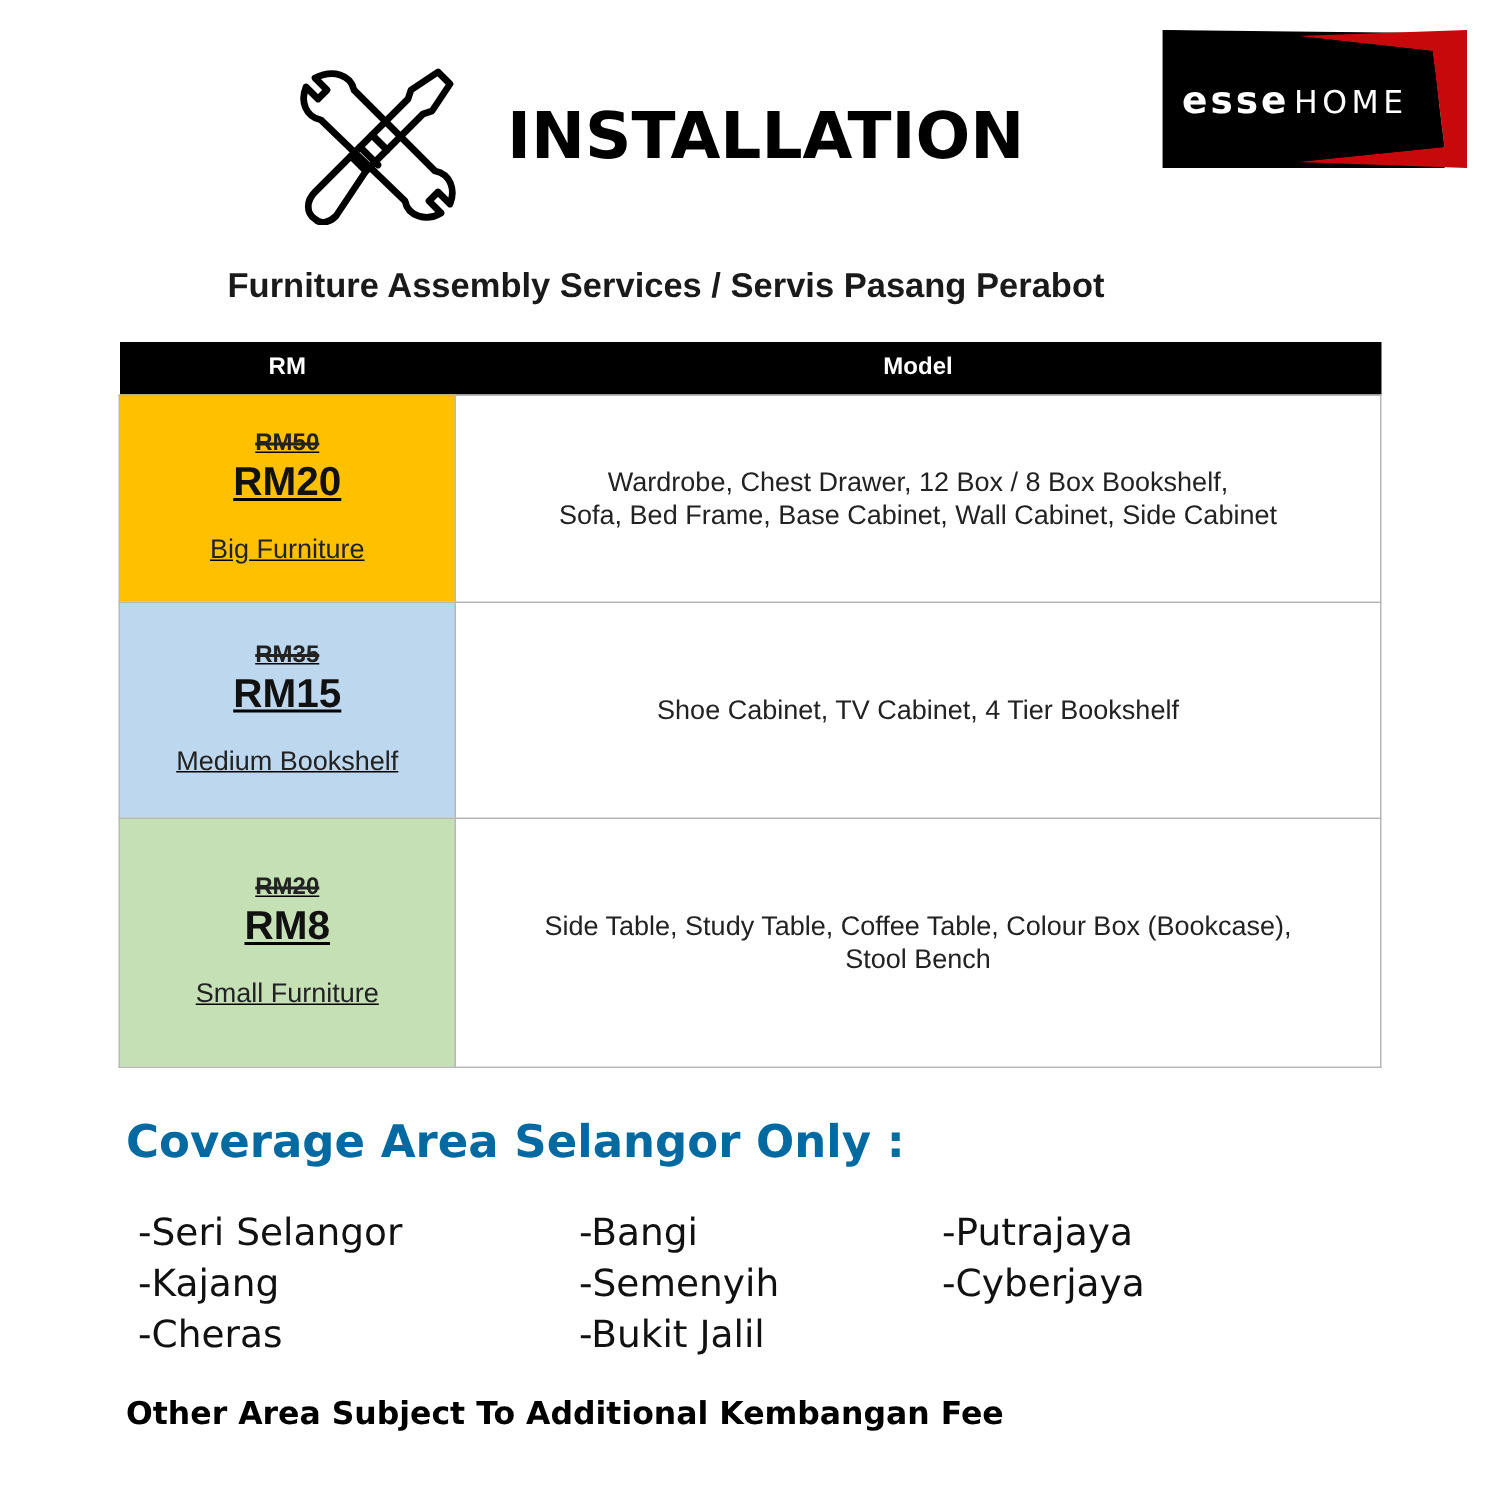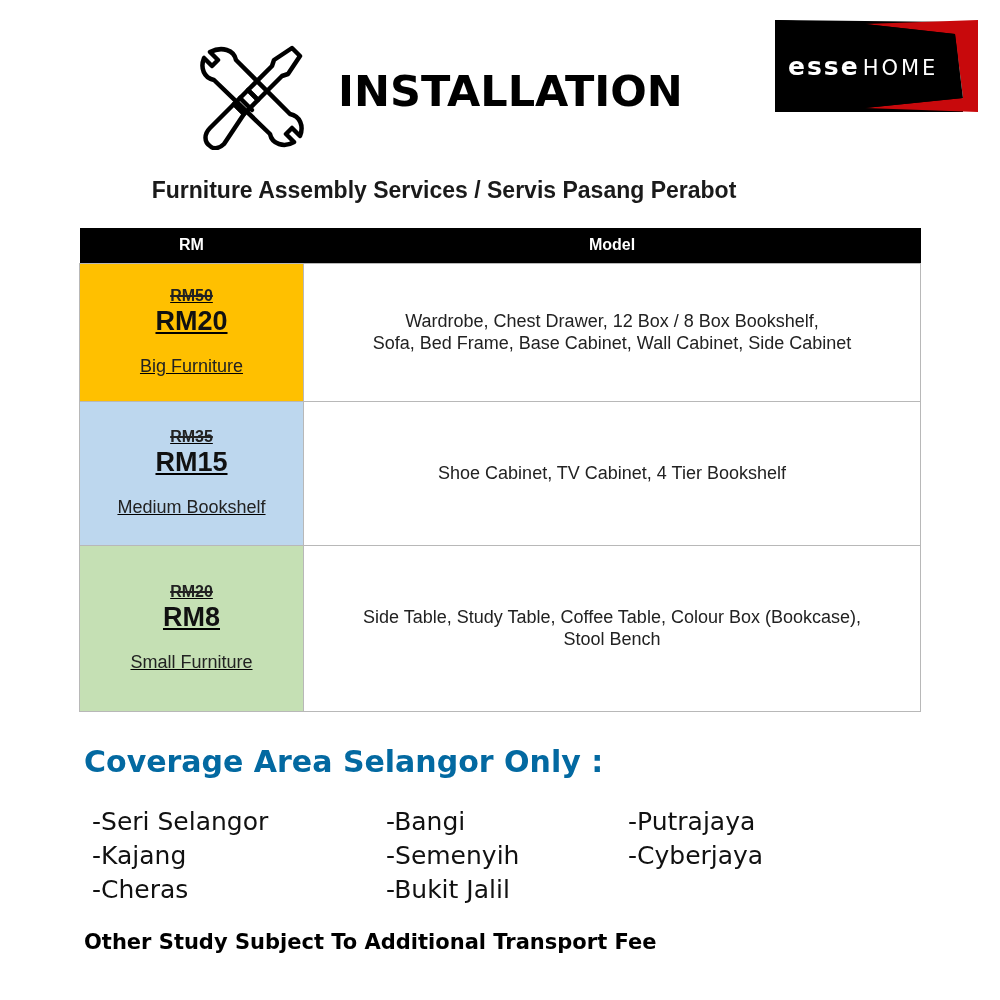--- a/index.html
+++ b/index.html
@@ -150,13 +150,13 @@
     <div class="area-item">-Bangi</div>
     <div class="area-item">-Semenyih</div>
     <div class="area-item">-Bukit Jalil</div>
   </div>
   <div class="area-col" style="left:628px;">
     <div class="area-item">-Putrajaya</div>
     <div class="area-item">-Cyberjaya</div>
   </div>
 </div>
 
-<div class="footer-note">Other Study Subject To Additional Transport Fee</div>
+<div class="footer-note">Other Area Subject To Additional Kembangan Fee</div>
 
 </body></html>

